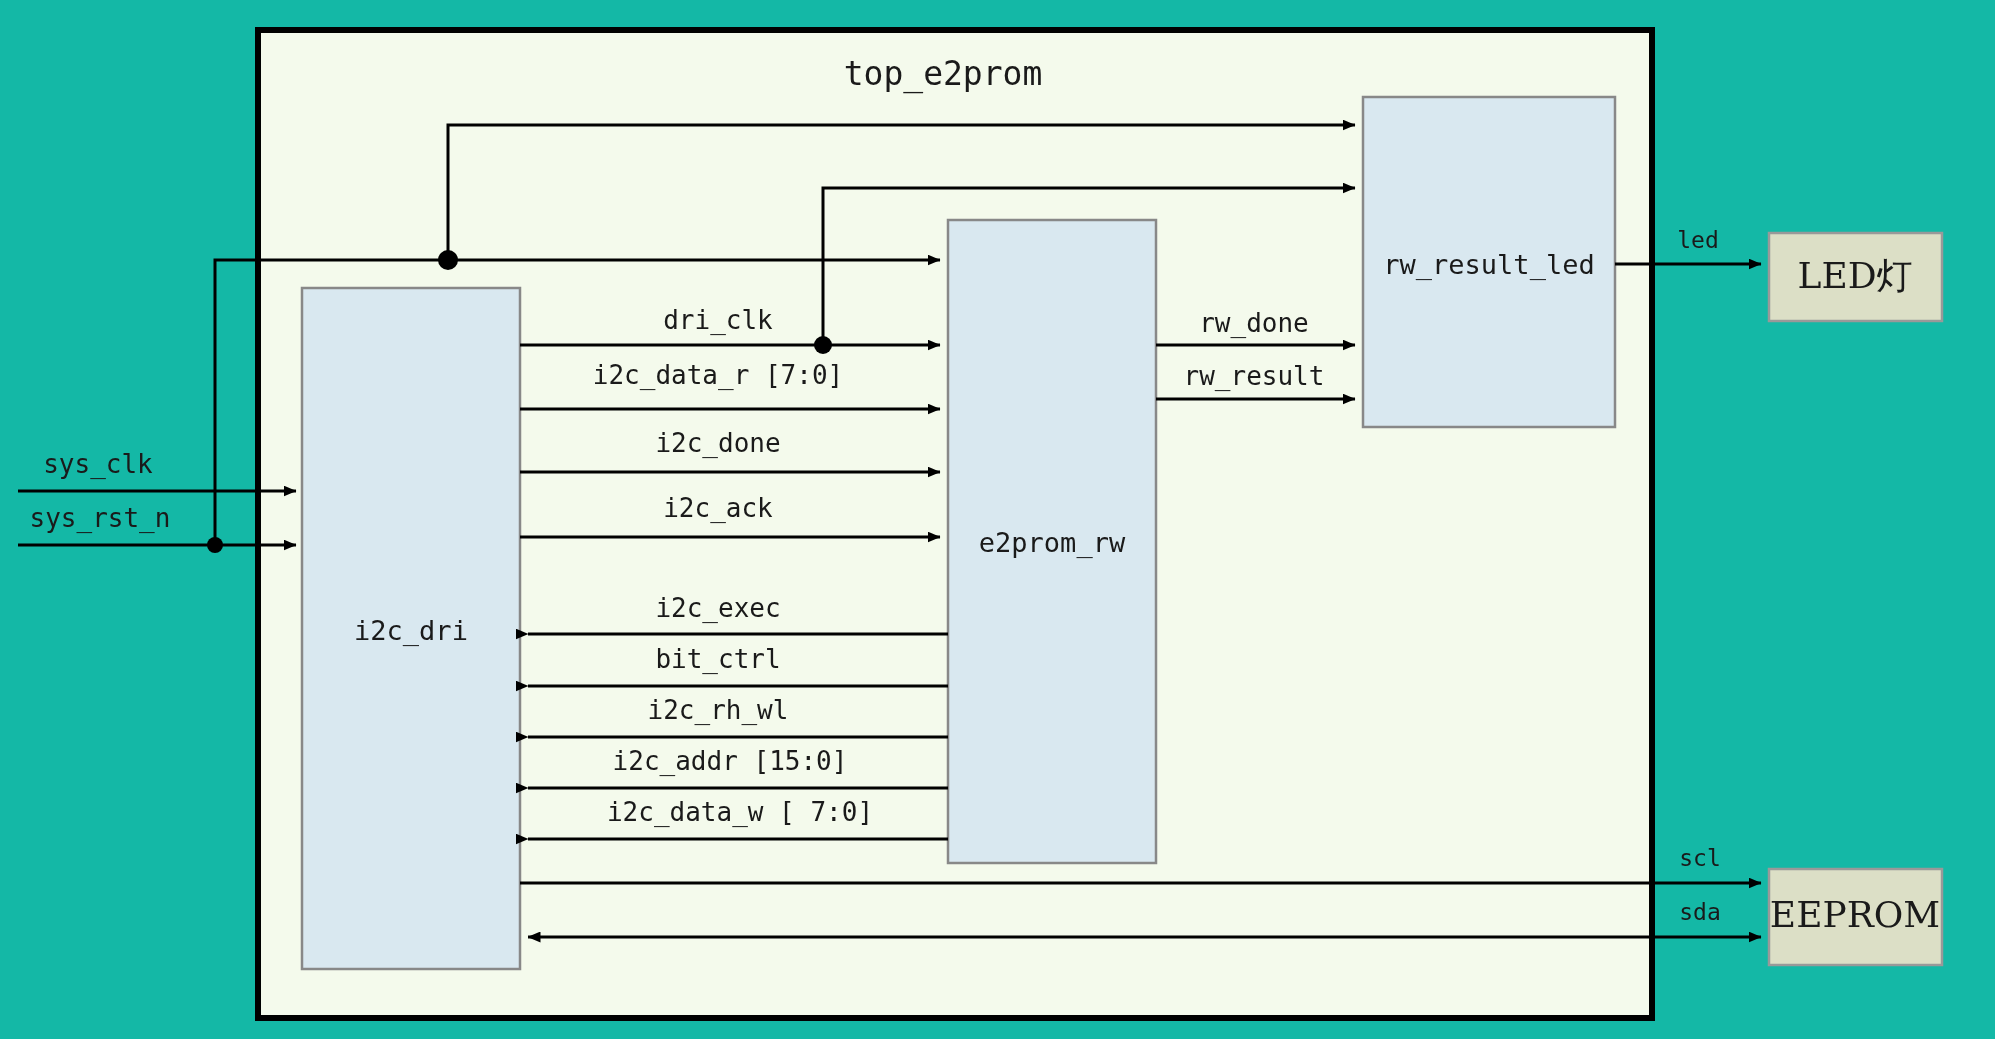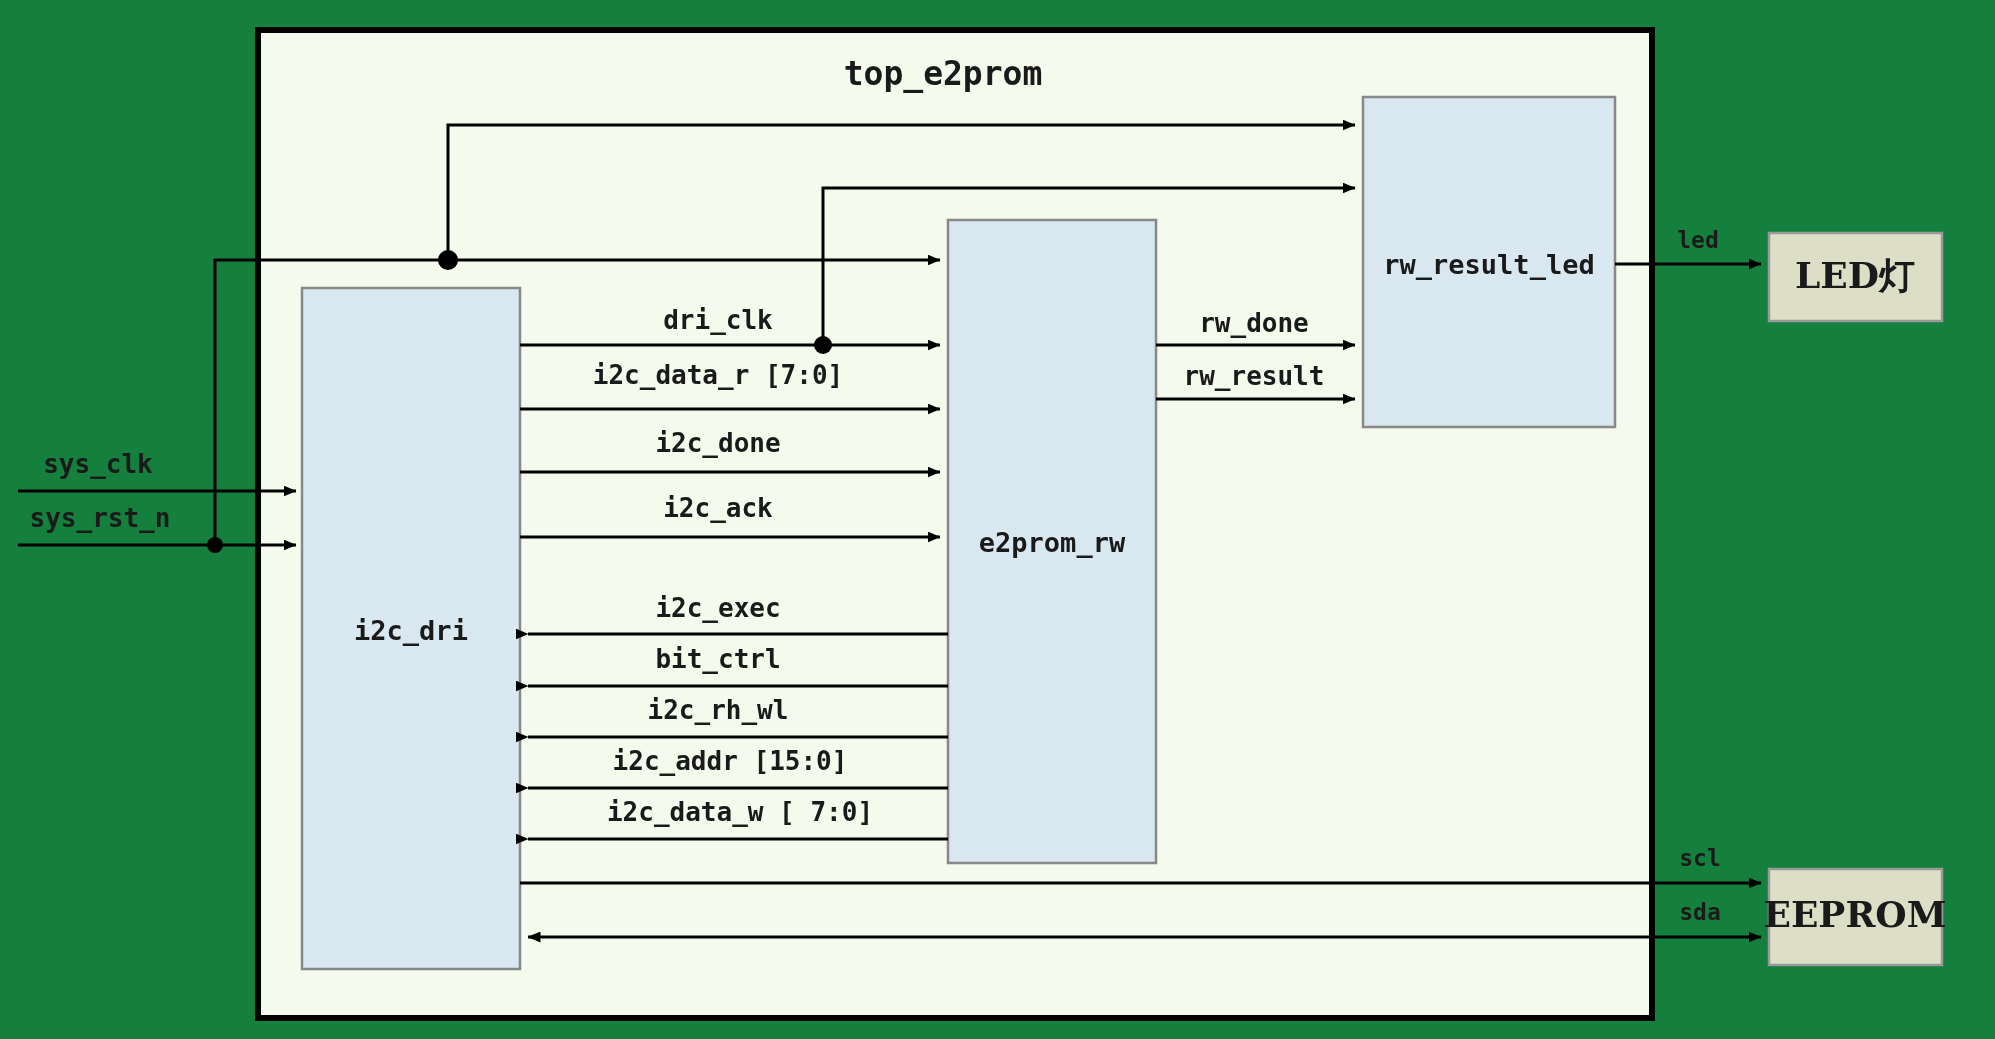--- a/index.html
+++ b/index.html
@@ -1,18 +1,18 @@
 <!DOCTYPE html>
 <html><head>
 <meta charset="utf-8">
 <style>
   html,body{margin:0;padding:0;background:#ffffff;}
   body{width:1995px;height:1039px;overflow:hidden;
        font-family:"DejaVu Serif","Liberation Serif",serif;}
-  #stage{position:relative;width:1995px;height:1039px;background:#15803d;font-weight:bold;}
+  #stage{position:relative;width:1995px;height:1039px;background:#14b8a6;}
   svg{display:block;}
   .blk-label{font-family:"DejaVu Sans Mono","Liberation Mono",monospace;
              font-size:27px;fill:#1a1a1a;text-anchor:middle;dominant-baseline:middle;}
   .sig-label{font-family:"DejaVu Sans Mono","Liberation Mono",monospace;
              font-size:26px;fill:#1a1a1a;text-anchor:middle;}
   .sig-label-sm{font-family:"DejaVu Sans Mono","Liberation Mono",monospace;
              font-size:23px;fill:#1a1a1a;text-anchor:middle;}
   .title-label{font-family:"DejaVu Sans Mono","Liberation Mono",monospace;
              font-size:33px;fill:#1a1a1a;text-anchor:middle;}
   .ext-label{font-family:"DejaVu Serif","Liberation Serif",serif;

